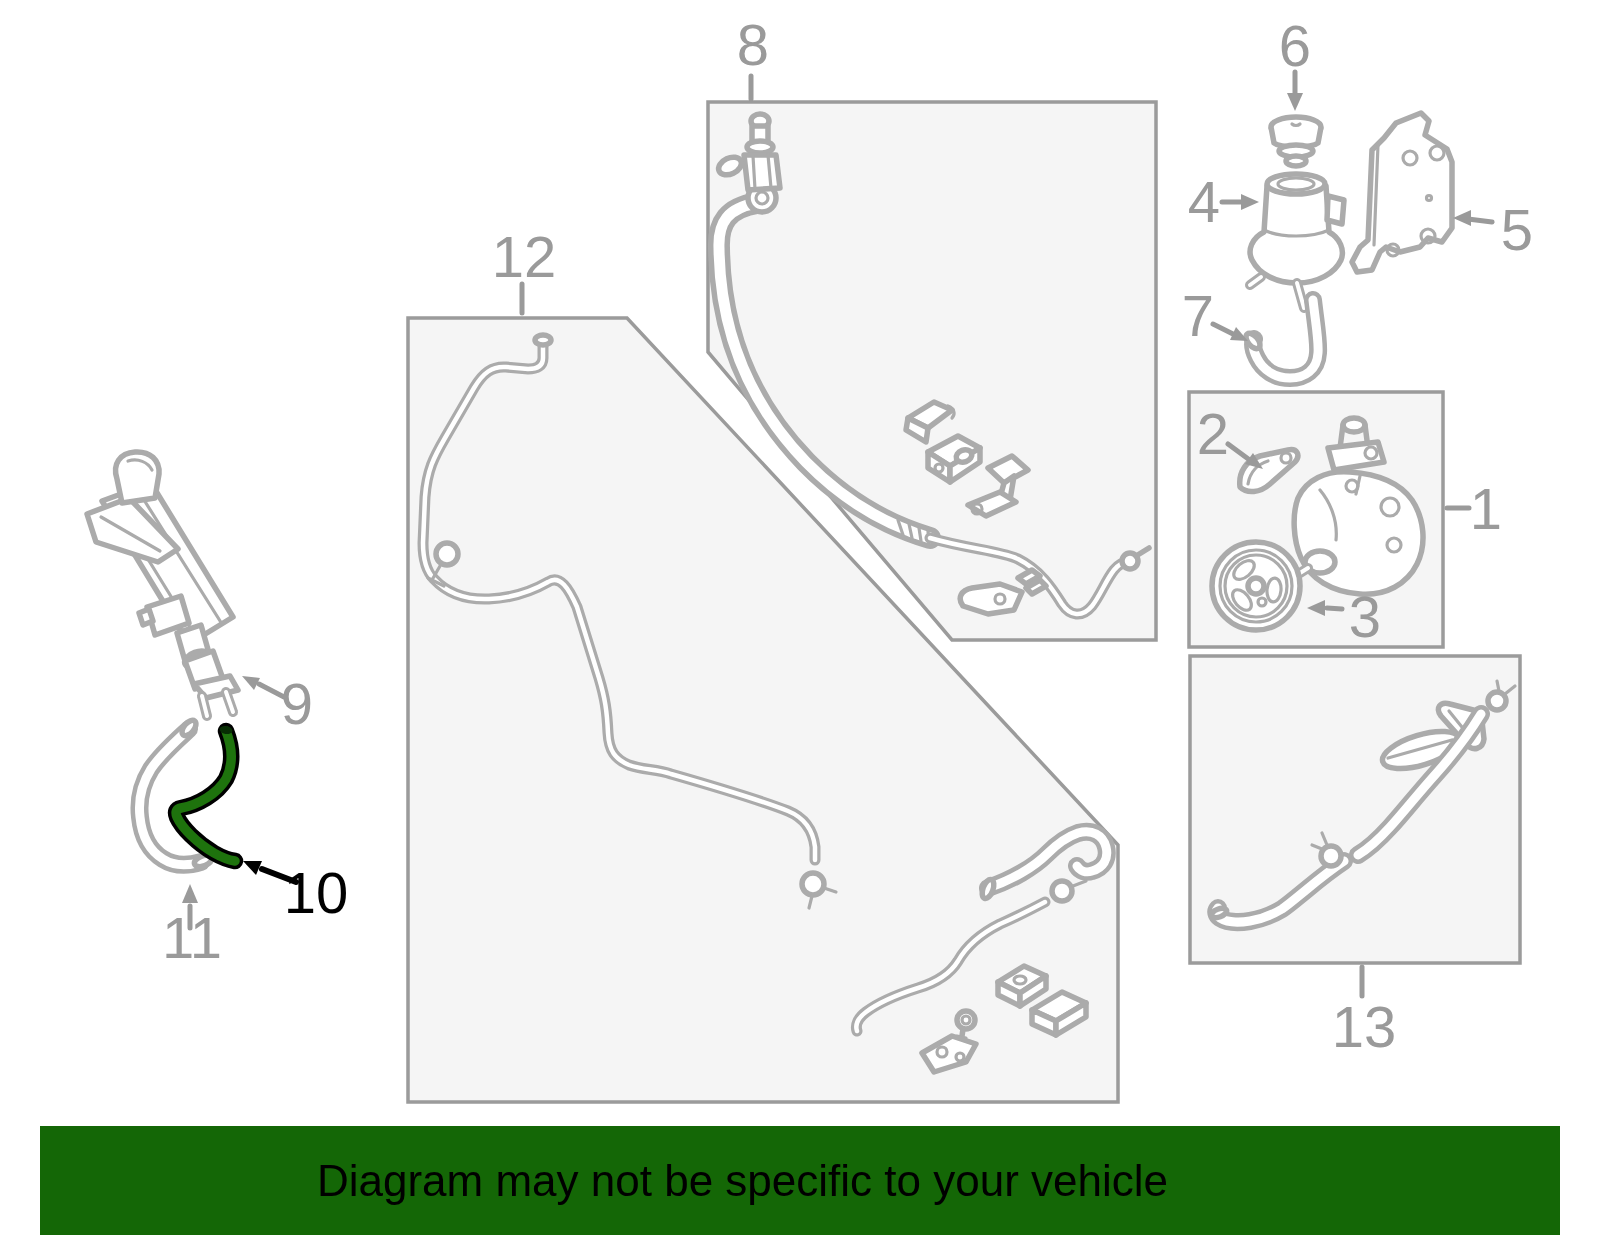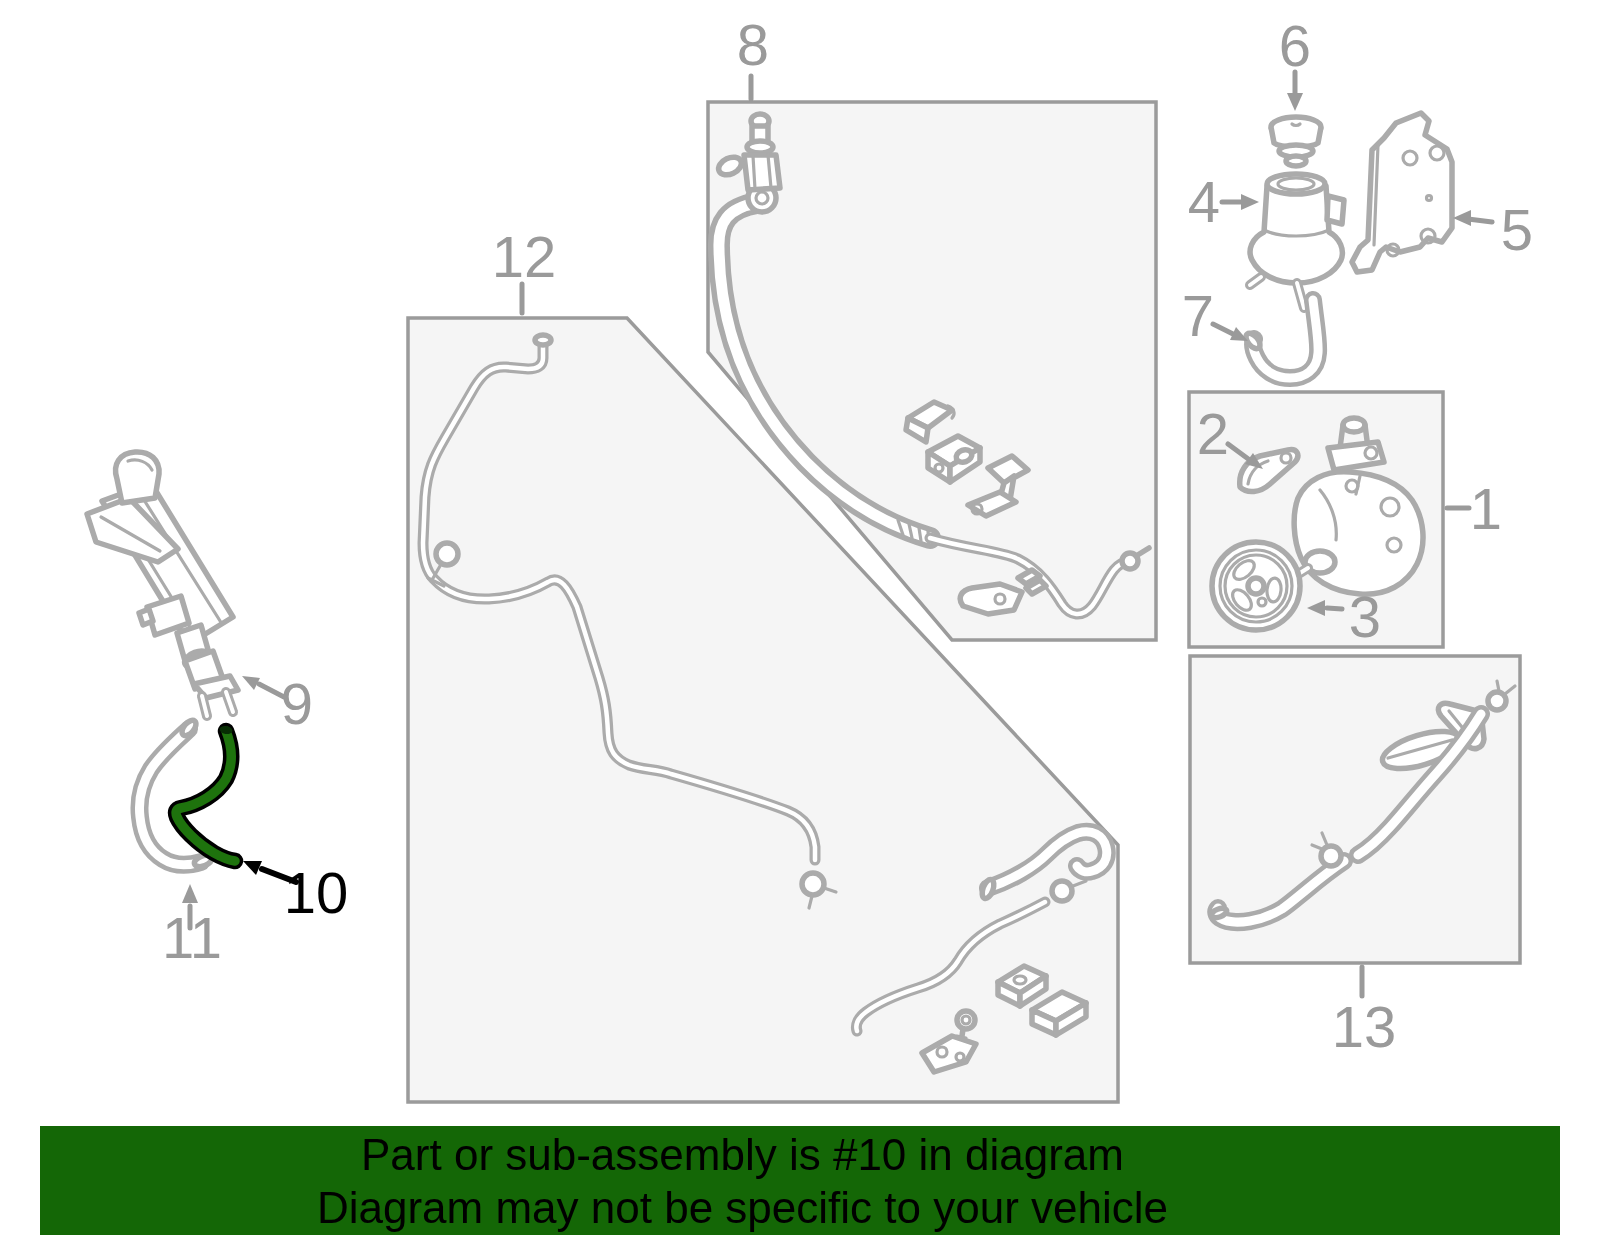--- a/index.html
+++ b/index.html
@@ -307,15 +307,14 @@
     <text class="callout" x="524" y="277">12</text>
   </g>
   <g>
     <path class="lead" d="M1362,967 L1362,996"></path>
     <text class="callout" x="1364" y="1047">13</text>
   </g>
 </svg>
 </div>
 
 <div class="banner" style="background-color: rgb(20, 103, 6);">
-  <span>Part or sub-assembly is #10 in diagram</span>
   <span>Diagram may not be specific to your vehicle</span>
 </div>
 
 </body></html>

